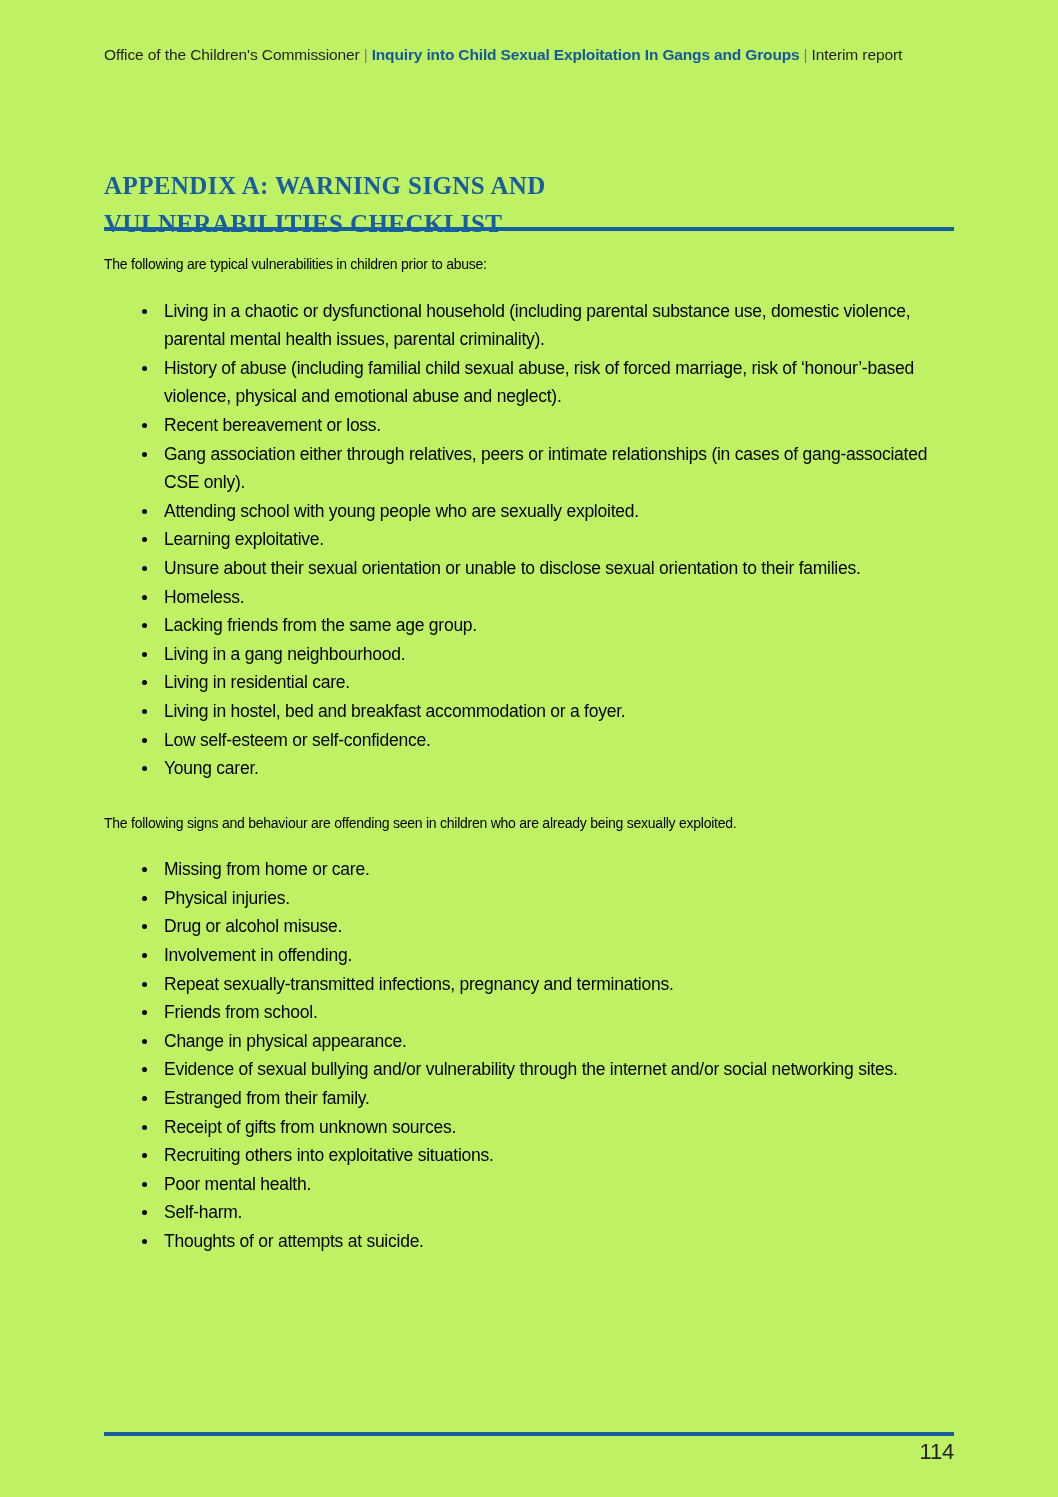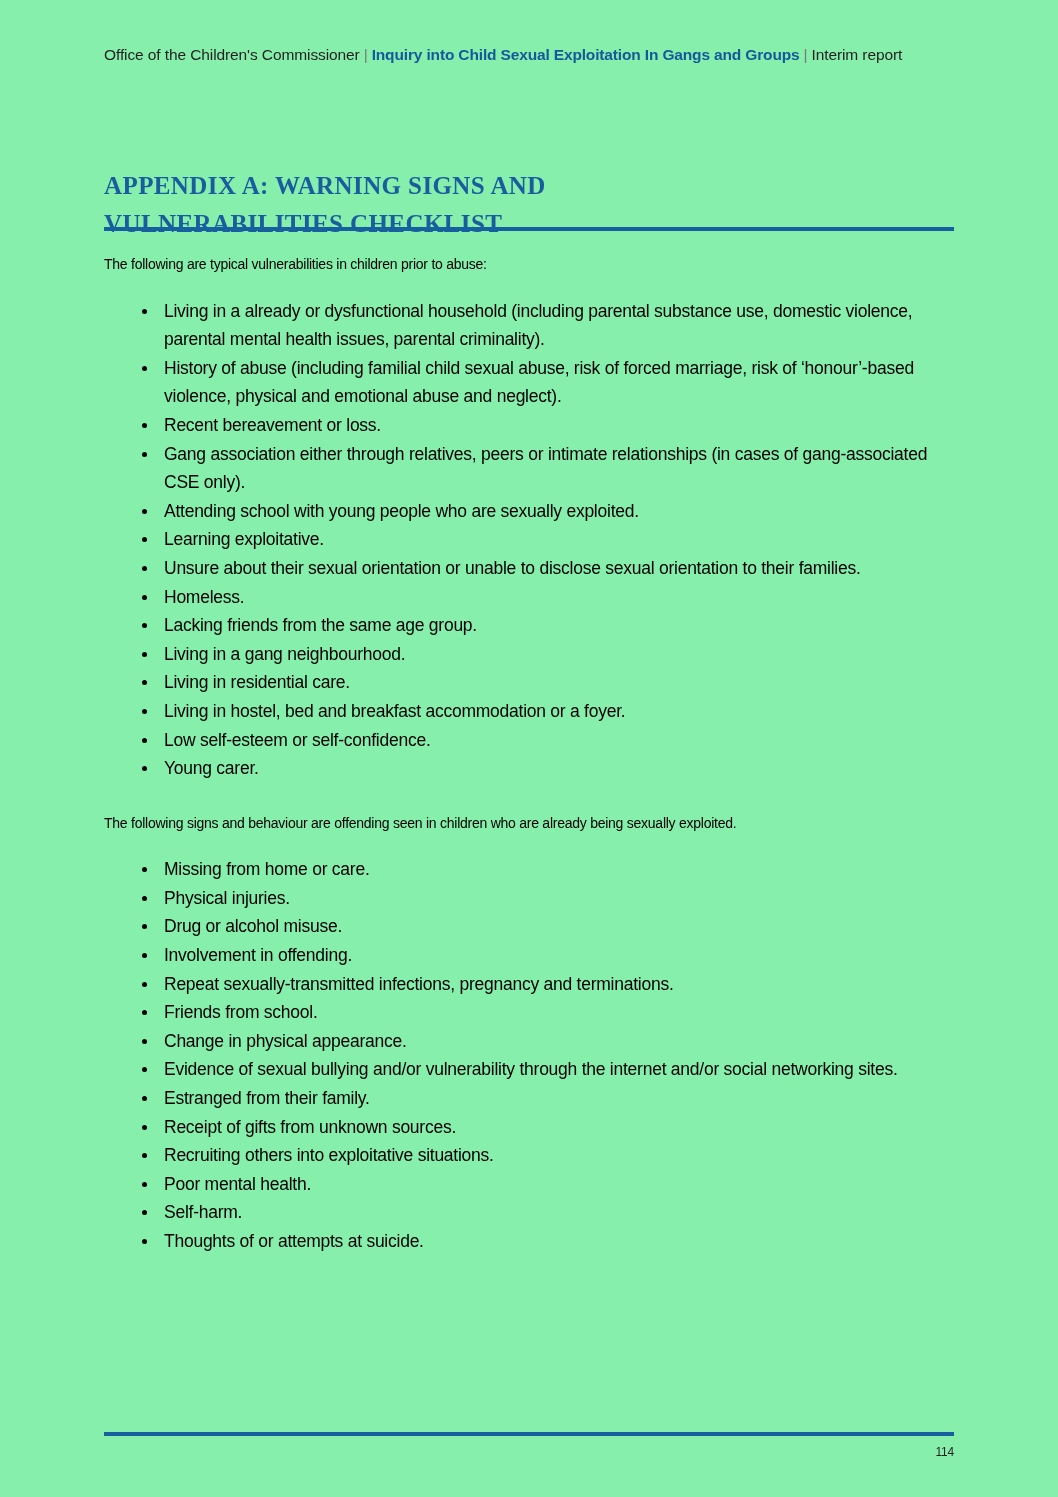--- a/index.html
+++ b/index.html
@@ -4,21 +4,21 @@
 <style>
   html, body {
     margin: 0;
     padding: 0;
     background: #ffffff;
   }
   .page {
     position: relative;
     width: 1058px;
     height: 1497px;
-    background: #86efac;
+    background: #bef264;
     font-family: "Liberation Sans", sans-serif;
     overflow: hidden;
     box-sizing: border-box;
   }
 
   
   .running-header {
     position: absolute;
     left: 104px;
     top: 44px;
@@ -110,21 +110,21 @@
     left: 104px;
     top: 1432px;
     width: 850px;
     height: 4px;
     background: #16609f;
   }
   .page-number {
     position: absolute;
     right: 104px;
     top: 1440px;
-    font-size: 12px;
+    font-size: 22px;
     line-height: 24px;
     color: #231f20;
     letter-spacing: -0.2px;
   }
 </style>
 </head>
 <body>
 
 <div class="page">
 
@@ -138,21 +138,21 @@
   </h1>
   <div class="title-rule"></div>
 
   <div class="content">
 
     <div class="para-block">
       <p class="para">The following are typical vulnerabilities in children prior to abuse:</p>
     </div>
 
     <ul class="checklist">
-      <li><span class="bullet-dot"></span><span>Living in a already or dysfunctional household (including parental substance use, domestic violence, parental mental health issues, parental criminality).</span></li>
+      <li><span class="bullet-dot"></span><span>Living in a chaotic or dysfunctional household (including parental substance use, domestic violence, parental mental health issues, parental criminality).</span></li>
       <li><span class="bullet-dot"></span><span>History of abuse (including familial child sexual abuse, risk of forced marriage, risk of ‘honour’-based violence, physical and emotional abuse and neglect).</span></li>
       <li><span class="bullet-dot"></span><span>Recent bereavement or loss.</span></li>
       <li><span class="bullet-dot"></span><span>Gang association either through relatives, peers or intimate relationships (in cases of gang-associated CSE only).</span></li>
       <li><span class="bullet-dot"></span><span>Attending school with young people who are sexually exploited.</span></li>
       <li><span class="bullet-dot"></span><span>Learning exploitative.</span></li>
       <li><span class="bullet-dot"></span><span>Unsure about their sexual orientation or unable to disclose sexual orientation to their families.</span></li>
       <li><span class="bullet-dot"></span><span>Homeless.</span></li>
       <li><span class="bullet-dot"></span><span>Lacking friends from the same age group.</span></li>
       <li><span class="bullet-dot"></span><span>Living in a gang neighbourhood.</span></li>
       <li><span class="bullet-dot"></span><span>Living in residential care.</span></li>

